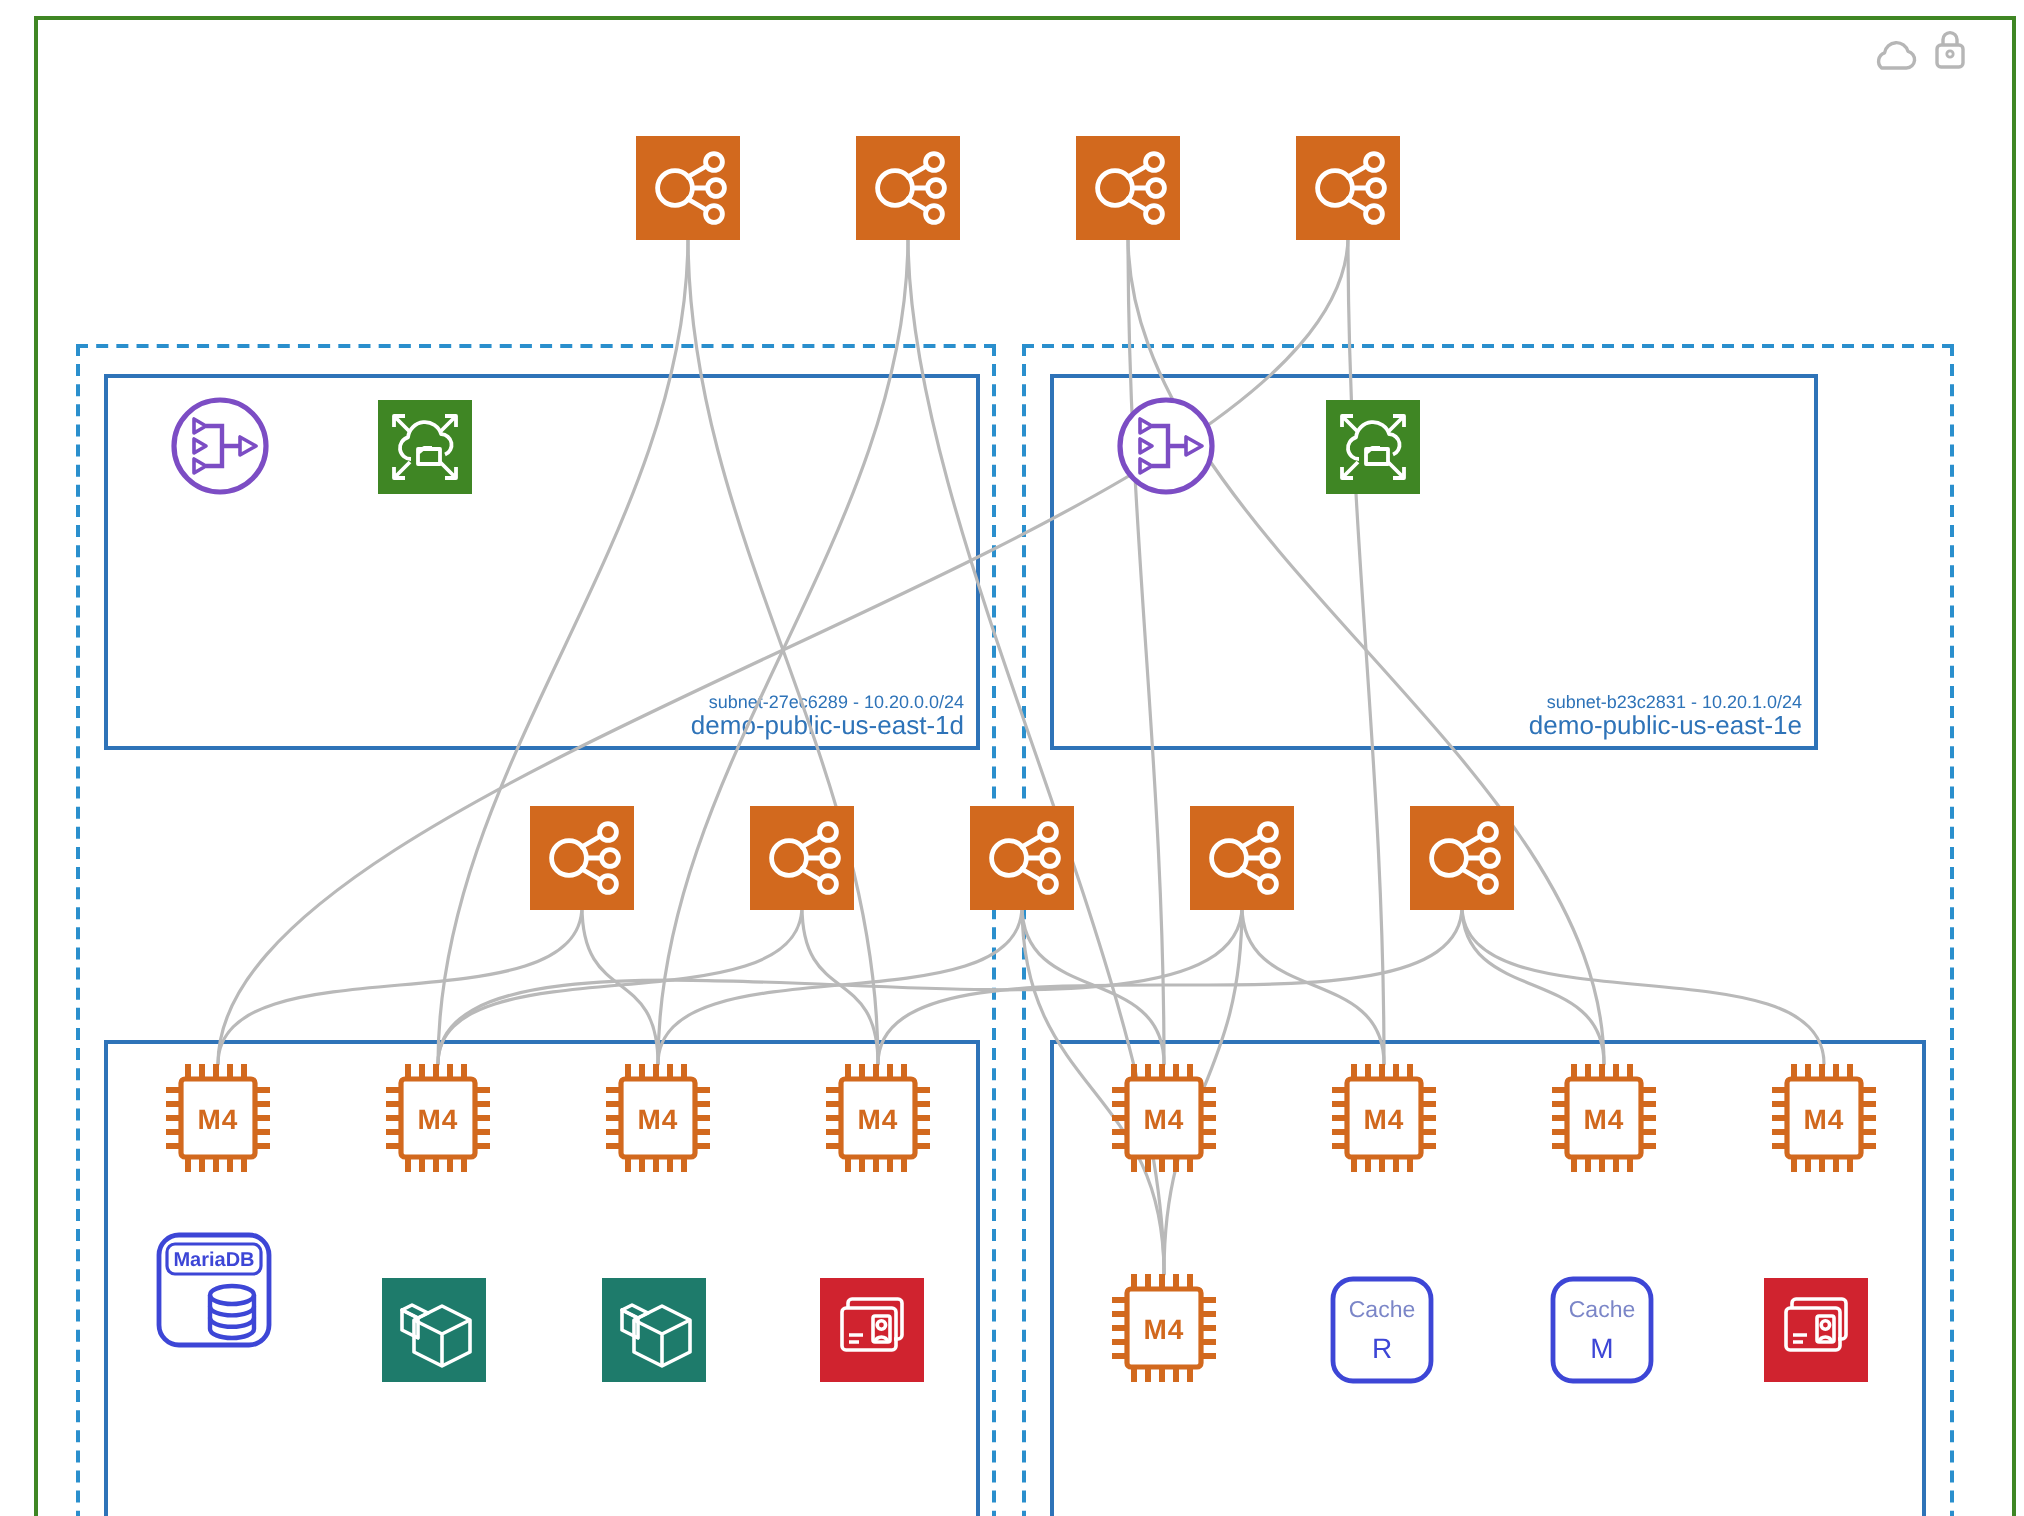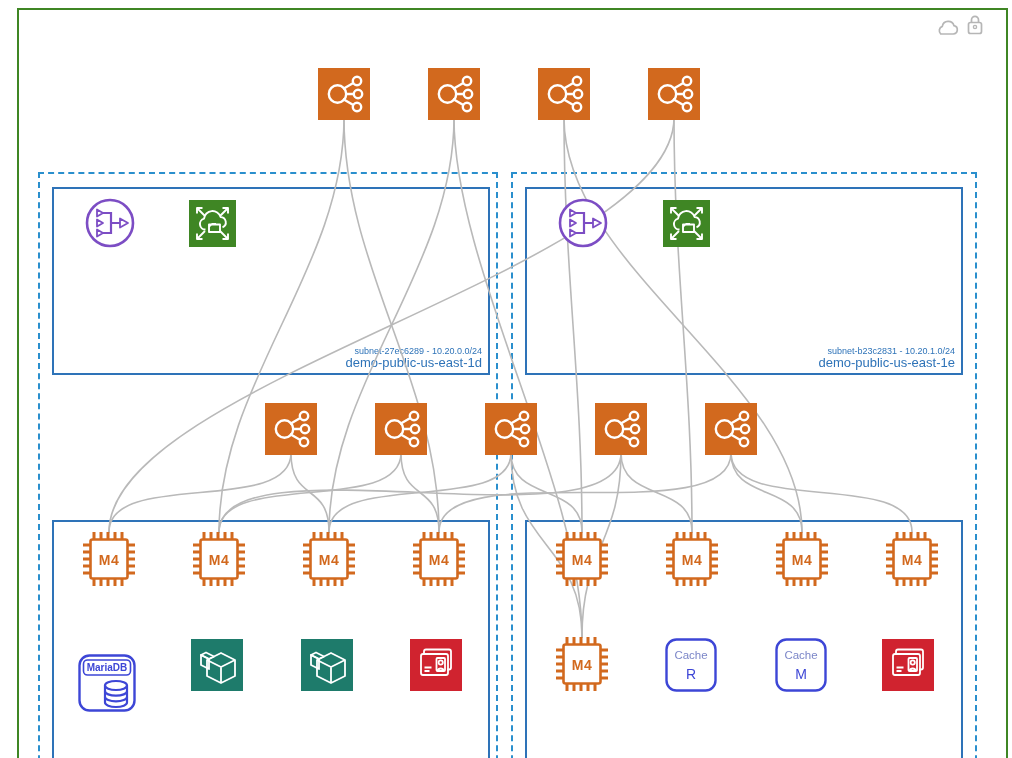--- a/index.html
+++ b/index.html
@@ -41,21 +41,21 @@
 
 <div class="box az" style="left:38px;top:172px;width:460px;height:700px"></div>
 <div class="box az" style="left:511px;top:172px;width:466px;height:700px"></div>
 
 <div class="box subnet" style="left:52px;top:187px;width:438px;height:188px">
   <div class="subnet-label">
     <div class="id">subnet-27ec6289 - 10.20.0.0/24</div>
     <div class="name">demo-public-us-east-1d</div>
   </div>
 </div>
-<div class="box subnet" style="left:525px;top:187px;width:438px;height:188px">
+<div class="box subnet" style="left:525px;top:187px;width:384px;height:188px">
   <div class="subnet-label">
     <div class="id">subnet-b23c2831 - 10.20.1.0/24</div>
     <div class="name">demo-public-us-east-1e</div>
   </div>
 </div>
 <div class="box subnet" style="left:52px;top:520px;width:438px;height:330px"></div>
 <div class="box subnet" style="left:525px;top:520px;width:438px;height:330px"></div>
 
 <svg id="wires" width="1012" height="758">
     <path d="M344,118 C344,268 439,382 439,532" style="fill:none;stroke:var(--wire);stroke-width:1.6;stroke-linecap:round"></path>
@@ -332,21 +332,21 @@
     </div>
     <div class="node" style="left: 554px; top: 635px;">
       <svg width="56" height="58" viewBox="0 0 56 58">
    <g style="stroke:var(--orange);stroke-width:3;fill:none">
      <path d="M13,2 v8 M20,2 v8 M27,2 v8 M34,2 v8 M41,2 v8 M13,48 v8 M20,48 v8 M27,48 v8 M34,48 v8 M41,48 v8 M2,15 h8 M2,22 h8 M2,29 h8 M2,36 h8 M2,43 h8 M46,15 h8 M46,22 h8 M46,29 h8 M46,36 h8 M46,43 h8"></path>
         </g>
    <rect x="9.5" y="9.5" width="37" height="39" rx="2" style="fill:#fff;stroke:var(--orange);stroke-width:2.6"></rect>
    <text x="28" y="34.5" text-anchor="middle" style="fill:var(--orange);font-size:14px;font-weight:bold;letter-spacing:.5px">M4</text>
       </svg>
     </div>
-    <div class="node" style="left: 78px; top: 654px;">
+    <div class="node" style="left: 78px; top: 616px;">
       <svg width="58" height="58" viewBox="0 0 58 58">
    <rect x="1.5" y="1.5" width="55" height="55" rx="10" style="fill:#fff;stroke:var(--indigo);stroke-width:2.4"></rect>
    <rect x="5.5" y="6" width="47" height="15" rx="4" style="fill:#fff;stroke:var(--indigo);stroke-width:1.6"></rect>
    <text x="29" y="17" text-anchor="middle" style="fill:var(--indigo);font-size:10px;font-weight:bold">MariaDB</text>
    <g style="fill:none;stroke:var(--indigo);stroke-width:2.2">
      <ellipse cx="38" cy="31.5" rx="11" ry="4.5"></ellipse>
      <path d="M27,31.5 v17 a11,4.5 0 0 0 22,0 v-17"></path>
      <path d="M27,37.2 a11,4.5 0 0 0 22,0"></path>
           <path d="M27,42.9 a11,4.5 0 0 0 22,0"></path>
         </g>

